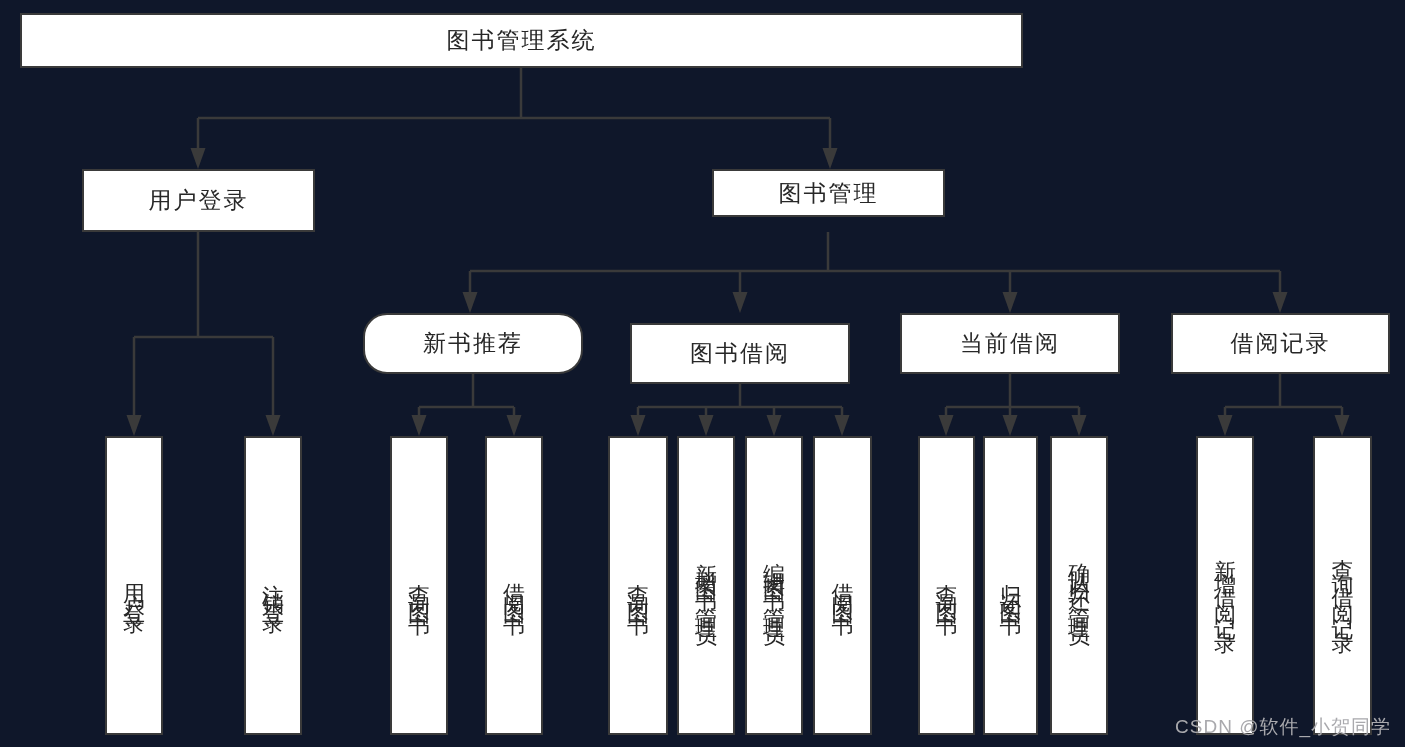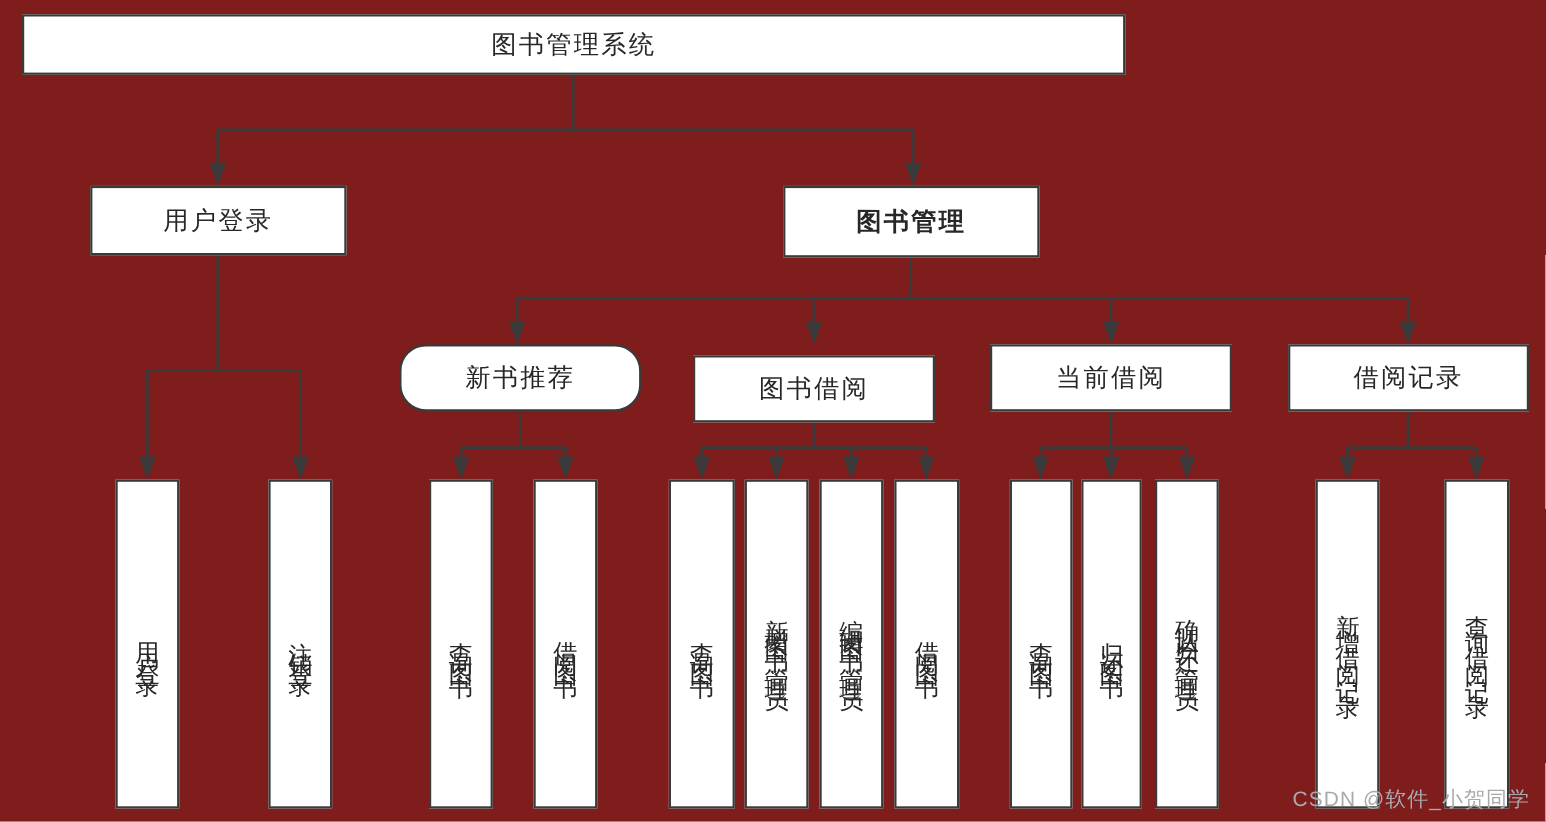--- a/index.html
+++ b/index.html
@@ -5,21 +5,21 @@
   html, body {
     margin: 0;
     padding: 0;
     background: #ffffff;
     font-family: "Liberation Sans", sans-serif;
   }
   #canvas {
     position: relative;
     width: 1405px;
     height: 747px;
-    background: #7f1d1d;
+    background: #0f172a;
     overflow: hidden;
   }
   #connectors {
     position: absolute;
     left: 0;
     top: 0;
     width: 1405px;
     height: 747px;
   }
   .box {
@@ -104,21 +104,21 @@
     </g>
   </svg>
 
   <div class="box hbox" style="left:20px; top:13px; width:1003px; height:55px;">
     <span>图书管理系统</span>
   </div>
 
   <div class="box hbox" style="left:82px; top:169px; width:233px; height:63px;">
     <span>用户登录</span>
   </div>
-  <div class="box hbox" style="left:712px; top:169px; width:233px; height:65px;font-weight:bold;">
+  <div class="box hbox" style="left:712px; top:169px; width:233px; height:48px;">
     <span>图书管理</span>
   </div>
 
   <div class="box hbox" style="left:363px; top:313px; width:220px; height:61px;border-radius:24px;">
     <span>新书推荐</span>
   </div>
   <div class="box hbox" style="left:630px; top:323px; width:220px; height:61px;">
     <span>图书借阅</span>
   </div>
   <div class="box hbox" style="left:900px; top:313px; width:220px; height:61px;">

